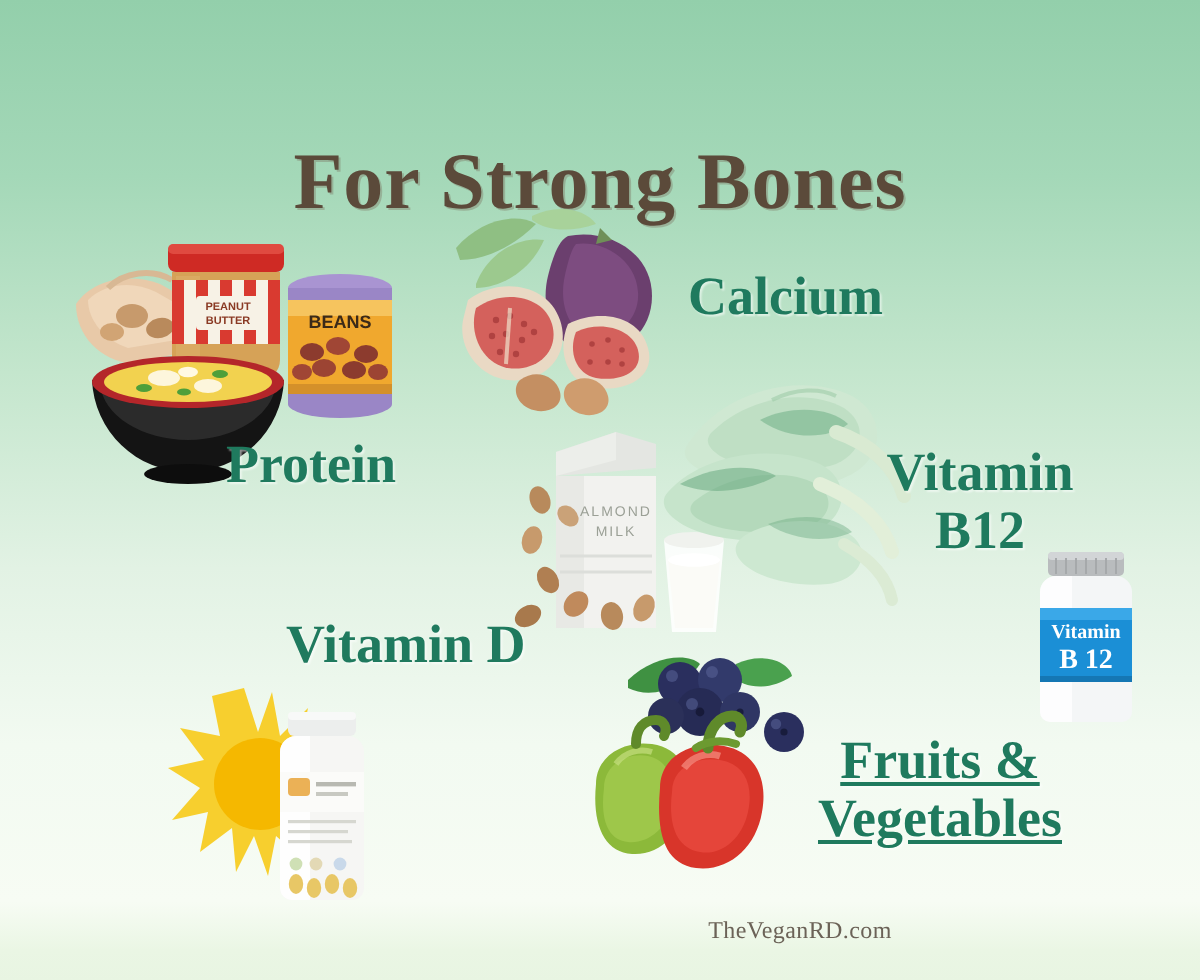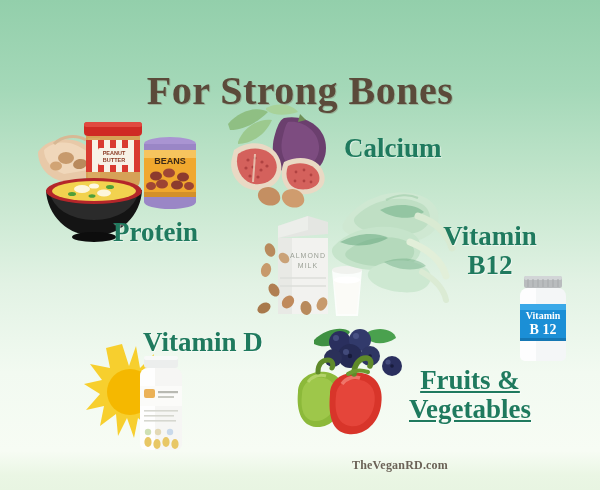--- a/index.html
+++ b/index.html
@@ -29,26 +29,26 @@
     color:#1f7a5e;
     font-weight:bold;
     font-size:27px;
     line-height:1.08;
     text-shadow:1px 1px 1px rgba(255,255,255,.55);
     white-space:pre-line;
   }
   #lbl-protein{ left:113px; top:218px; }
   #lbl-calcium{ left:344px; top:134px; }
   #lbl-b12{ left:430px; top:222px; text-align:center; width:120px;}
-  #lbl-vitd{ left:143px; top:328px;font-family:Liberation Serif, serif; }
+  #lbl-vitd{ left:143px; top:308px;font-family:Liberation Serif, serif; }
   #lbl-fruitveg{ left:390px; top:366px; text-align:center; width:160px;text-decoration:underline;}
   .footer{
     position:absolute; left:12px; right:0; top:458px;
     text-align:center;
-    font-size:12px; color:#6b6257; letter-spacing:.2px;font-weight:bold;
+    font-size:12px; color:#6b6257; letter-spacing:.2px;
   }
   .footer span{ position:relative; left:94px; }
 
   
   .art{ position:absolute; }
   svg{ display:block; overflow:visible; }
 </style>
 </head>
 <body>
 

